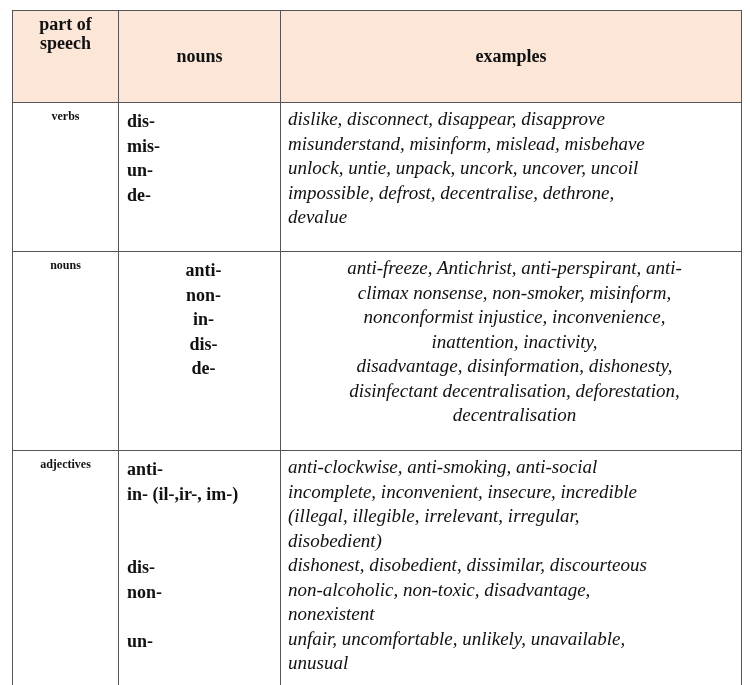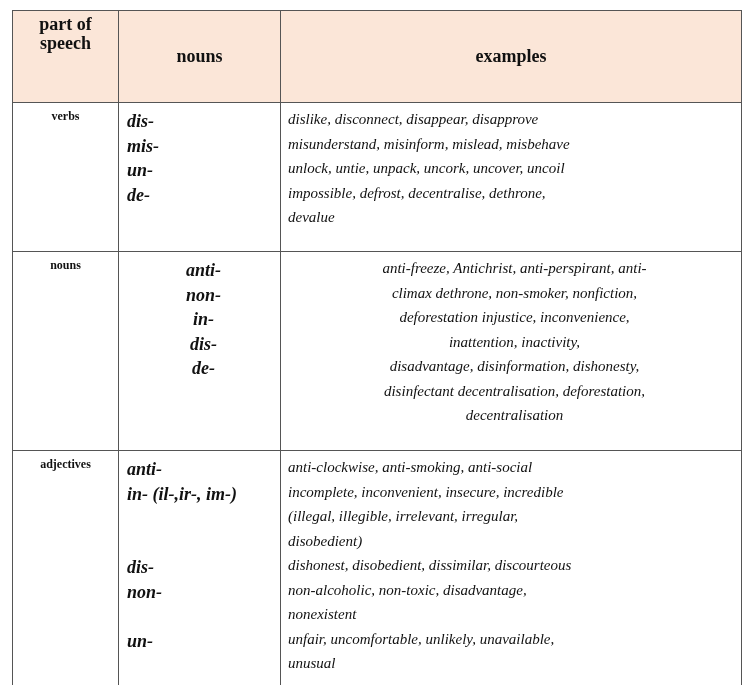--- a/index.html
+++ b/index.html
@@ -26,28 +26,28 @@
     .c1 { width: 105px; }
     .c2 { width: 161px; }
     .c3 { width: 460px; }
     .pos-cell {
       text-align: center;
       font-weight: bold;
       font-size: 12px;
       padding-top: 6px !important;
     }
     .prefix-cell {
-      font-weight: bold; font-style: italic;
+      font-weight: bold; 
       font-size: 18px;
       padding: 6px 0 0 8px !important;
       line-height: 24.5px;
     }
     .ex-cell {
       font-style: italic;
-      font-size: 15px;
+      font-size: 19px;
       padding: 4px 0 0 7px !important;
       line-height: 24.5px;
     }
     .line { display: block; white-space: nowrap; }
     .gap { display: block; height: 24.5px; }
     .row-verbs td { height: 142px; }
     .row-nouns td { height: 192px; text-align: center; }
     .row-adj td { height: 240px; }
     .hdr-pos { text-align: center; padding-bottom: 14px !important; vertical-align: top !important; padding-top: 4px !important; }
   </style>
@@ -88,22 +88,22 @@
       <td class="pos-cell">nouns</td>
       <td class="prefix-cell">
         <span class="line">anti-</span>
         <span class="line">non-</span>
         <span class="line">in-</span>
         <span class="line">dis-</span>
         <span class="line">de-</span>
       </td>
       <td class="ex-cell">
         <span class="line">anti-freeze, Antichrist, anti-perspirant, anti-</span>
-        <span class="line">climax dethrone, non-smoker, nonfiction,</span>
-        <span class="line">deforestation injustice, inconvenience,</span>
+        <span class="line">climax nonsense, non-smoker, misinform,</span>
+        <span class="line">nonconformist injustice, inconvenience,</span>
         <span class="line">inattention, inactivity,</span>
         <span class="line">disadvantage, disinformation, dishonesty,</span>
         <span class="line">disinfectant decentralisation, deforestation,</span>
         <span class="line">decentralisation</span>
       </td>
     </tr>
 
     <tr class="row-adj">
       <td class="pos-cell">adjectives</td>
       <td class="prefix-cell">

